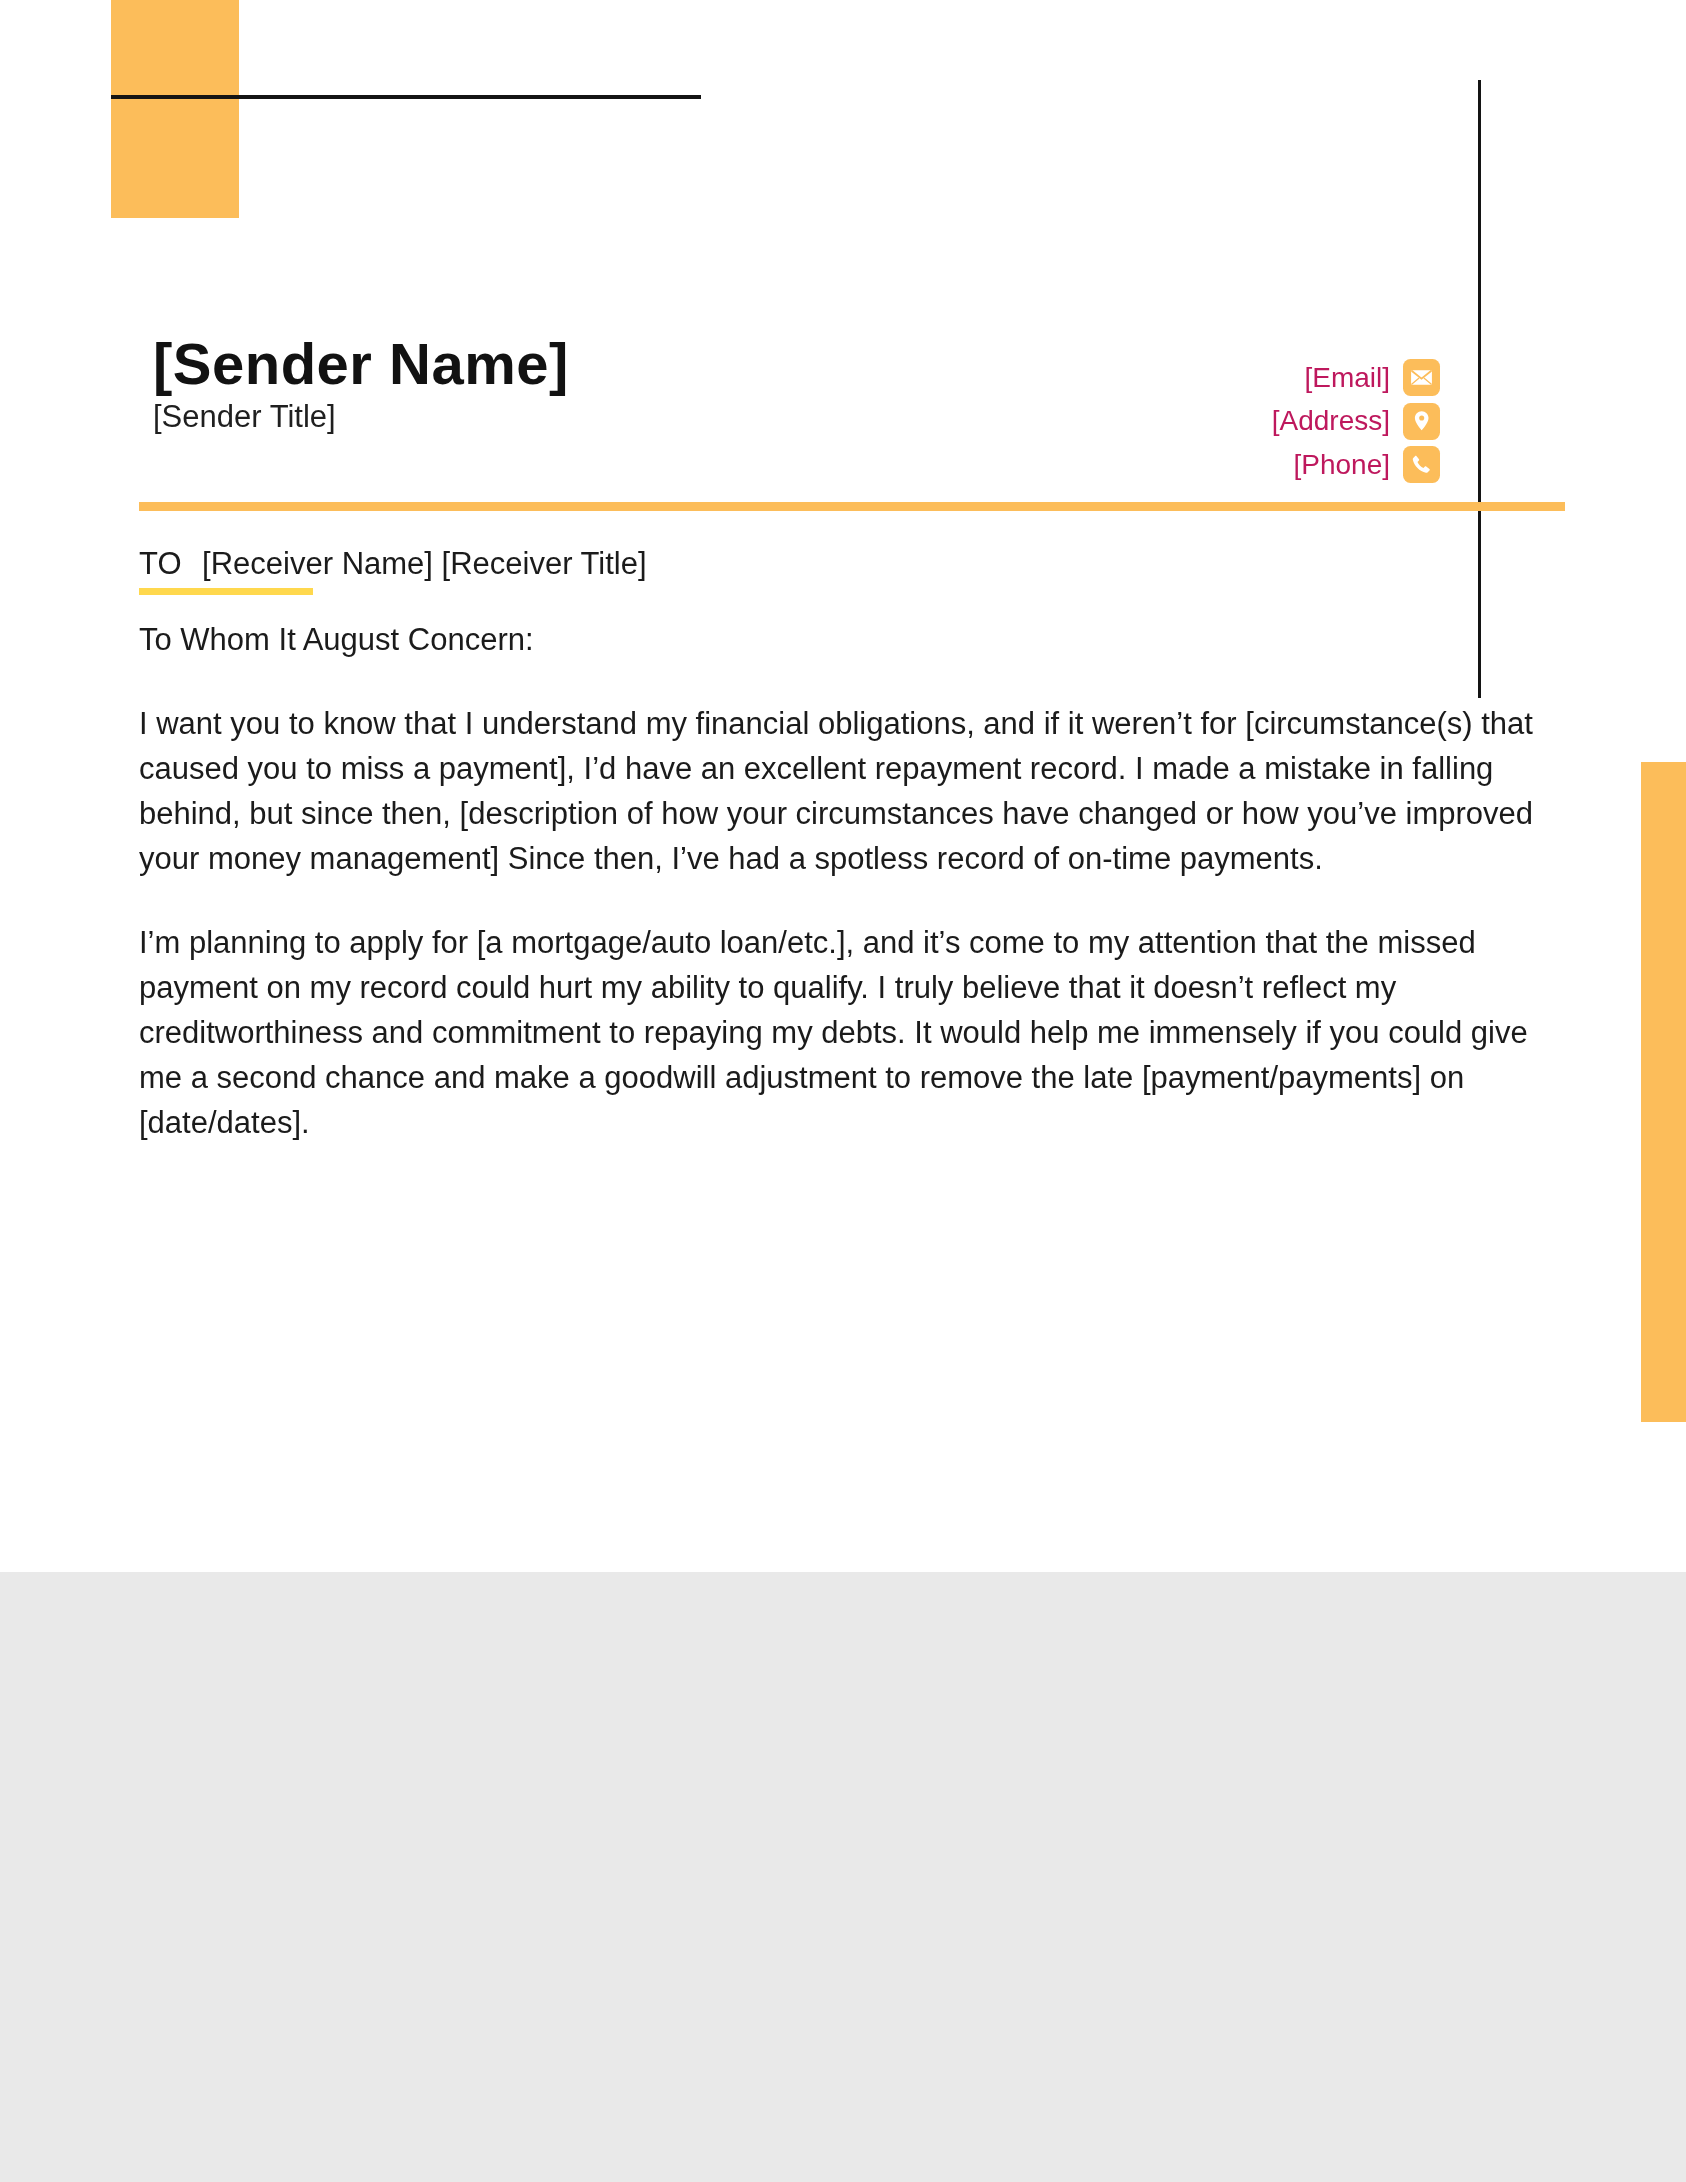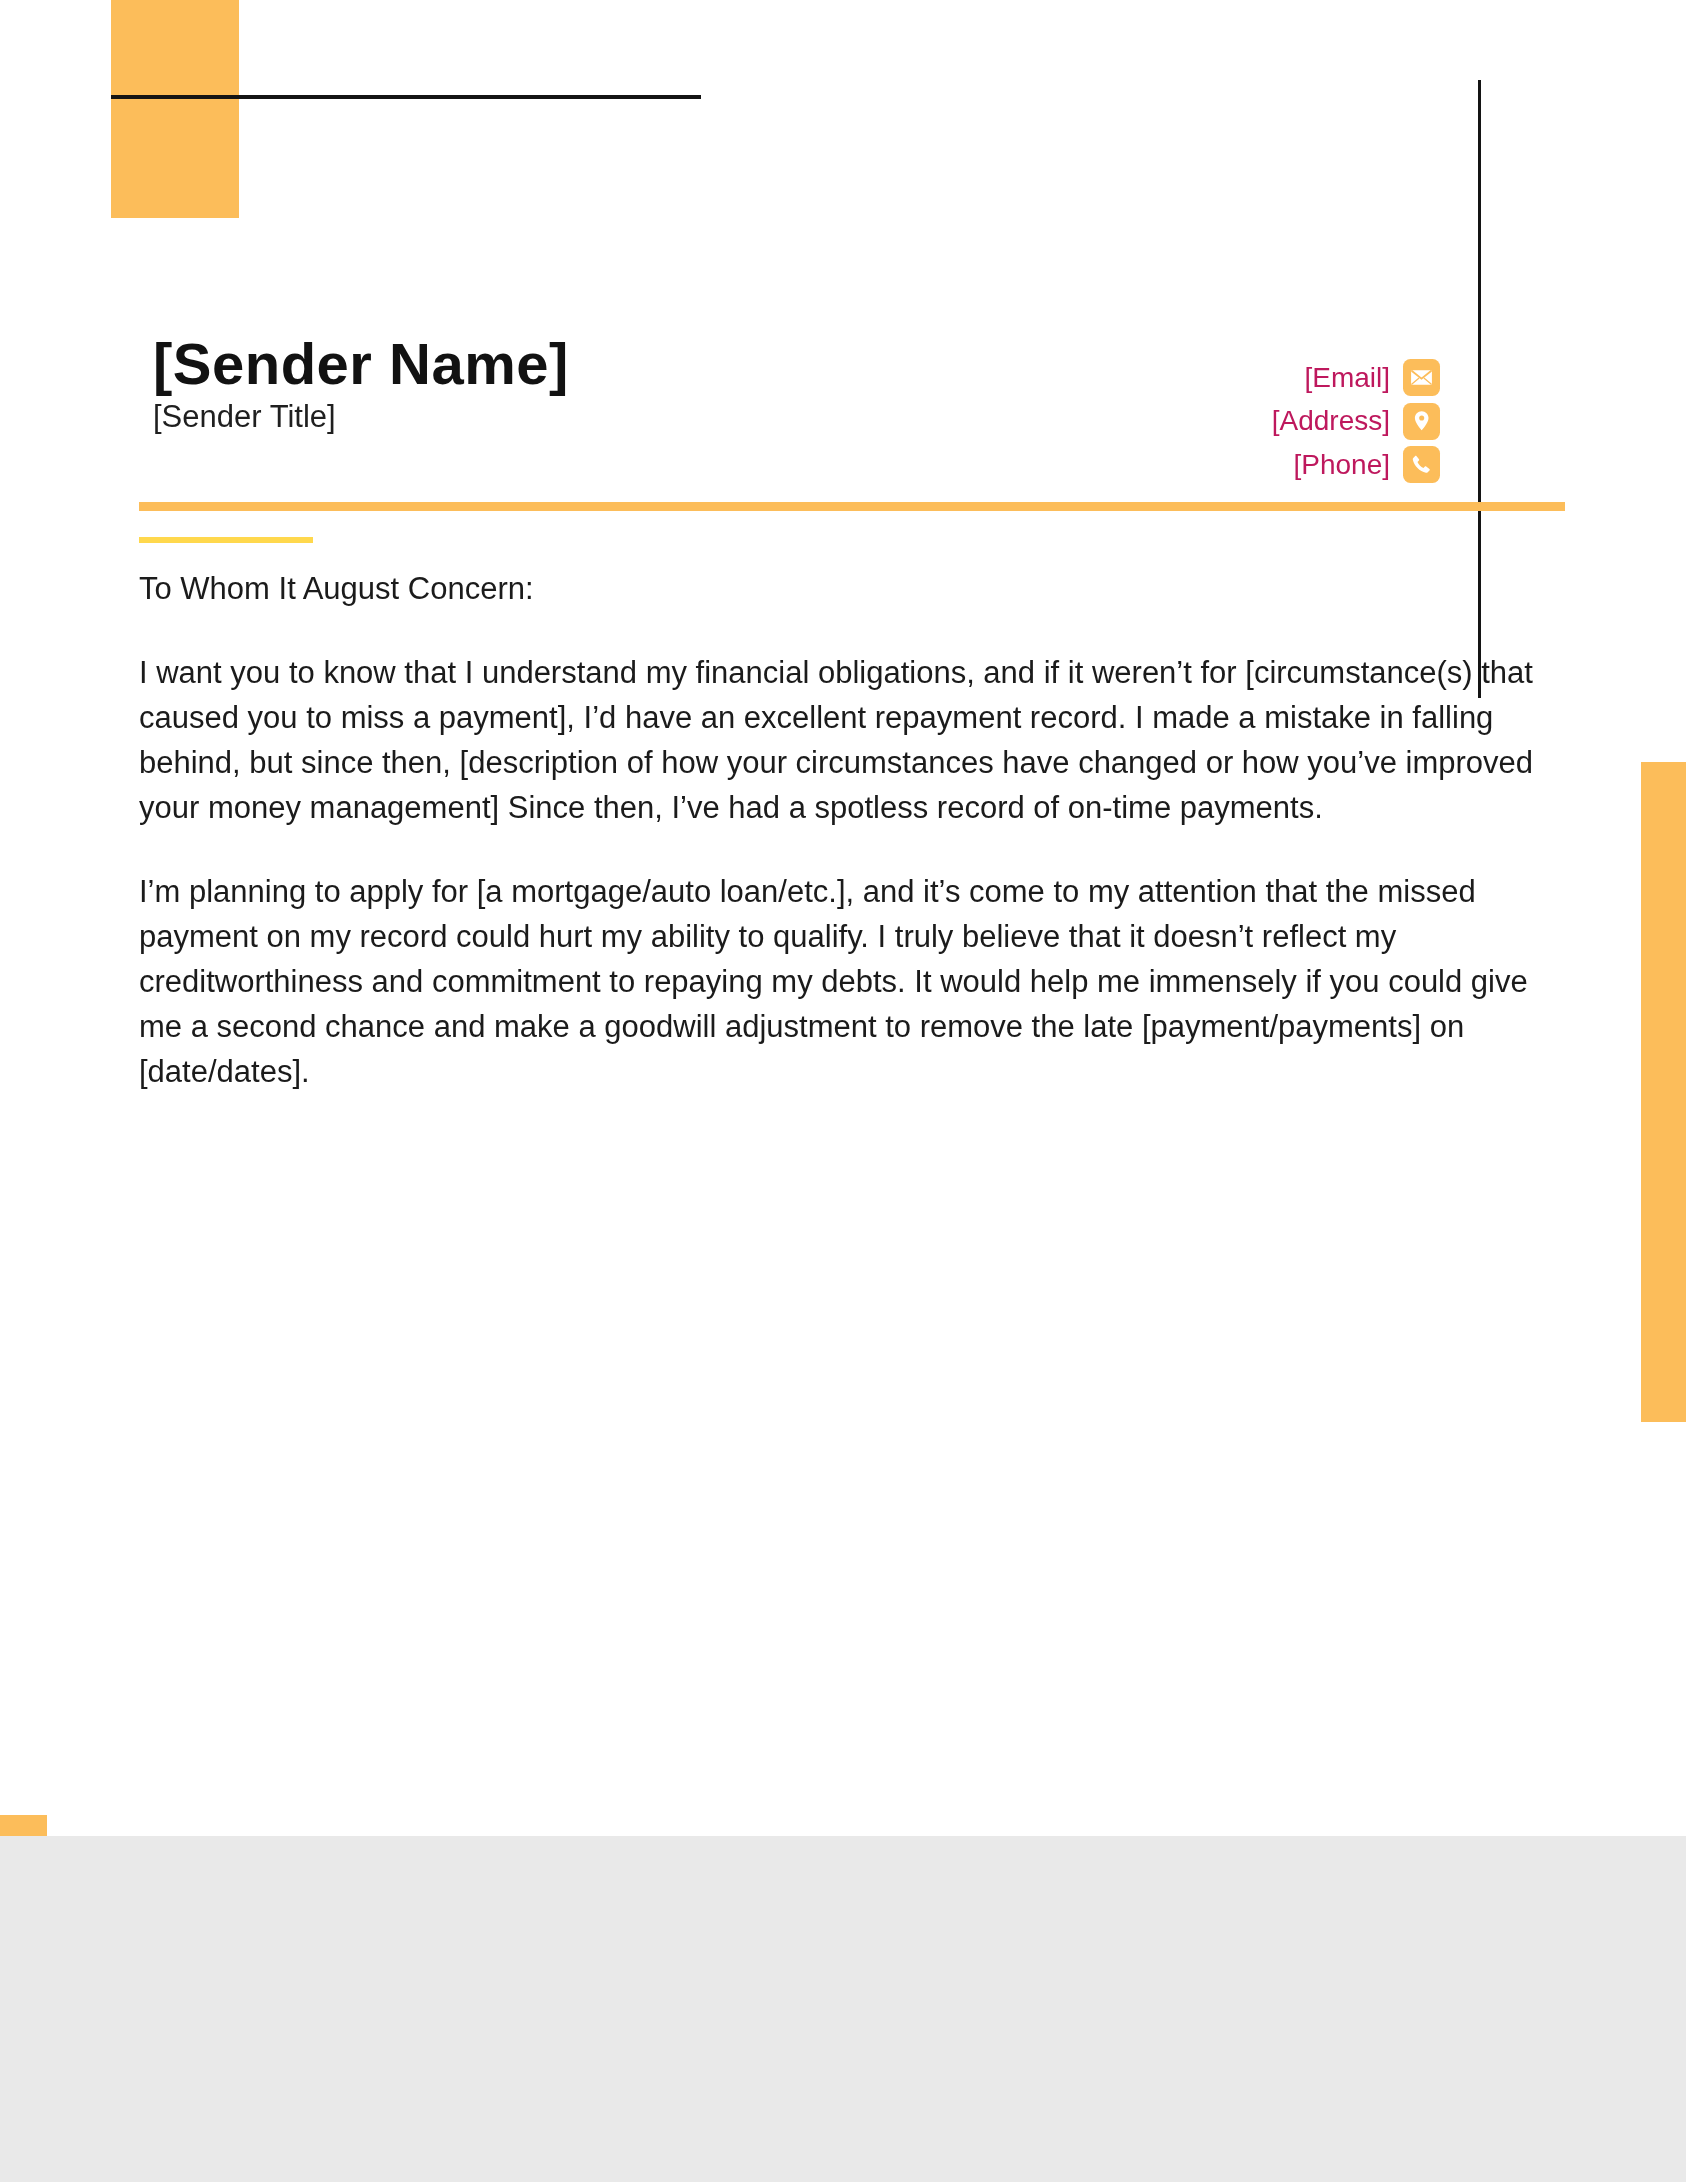--- a/index.html
+++ b/index.html
@@ -1,18 +1,18 @@
 <!DOCTYPE html>
 <html style="font-size:15px"><head>
 <meta charset="utf-8">
 <style>
   html,body { margin:0; padding:0; background:#e9e9e9; }
   .page {
     position:relative;
-    width:1686px; height:1836px;
+    width:1686px; height:1572px;
     background:#ffffff;
     font-family:"Liberation Sans", sans-serif;
     color:#1b1b1b;
     overflow:hidden;
     margin:0 auto;
   }
 
   
   .accent-top-left { position:absolute; left:111px; top:0; width:128px; height:218px; background:#FCBD5A; }
   .rule-top        { position:absolute; left:111px; top:95px; width:590px; height:3.7px; background:#141414; }
@@ -89,20 +89,23 @@
         <svg viewBox="0 0 24 24" width="22.5" height="22.5" aria-hidden="true">
           <path d="M6.8 3.2l2.8 3.4c.3.4.3 1-.1 1.4L8 9.6c1 2.6 3.6 5.2 6.3 6.3l1.6-1.5c.4-.4 1-.4 1.4-.1l3.4 2.8c.5.4.5 1.1.1 1.5l-1.9 1.9c-.5.5-1.2.7-1.9.5C10.3 19.5 4.5 13.7 3 7.1c-.2-.7 0-1.4.5-1.9l1.8-1.8c.4-.5 1.2-.4 1.5-.2z" fill="#ffffff"></path>
         </svg>
       </span>
     </div>
   </div>
 
   <div class="divider-orange"></div>
 
   <div class="letter-body">
+    <div class="to-line">
+      <span class="to-prefix">TO</span><span>[Receiver Name] [Receiver Title]</span>
+    </div>
     <div class="to-underline"></div>
 
     <p class="salutation">To Whom It August Concern:</p>
 
     <p class="para">I want you to know that I understand my financial obligations, and if it weren’t for [circumstance(s) that caused you to miss a payment], I’d have an excellent repayment record. I made a mistake in falling behind, but since then, [description of how your circumstances have changed or how you’ve improved your money management] Since then, I’ve had a spotless record of on-time payments.</p>
     <p class="para">I’m planning to apply for [a mortgage/auto loan/etc.], and it’s come to my attention that the missed payment on my record could hurt my ability to qualify. I truly believe that it doesn’t reflect my creditworthiness and commitment to repaying my debts. It would help me immensely if you could give me a second chance and make a goodwill adjustment to remove the late [payment/payments] on [date/dates].</p>
 
   </div>
 
   <div class="accent-right-bar"></div>

